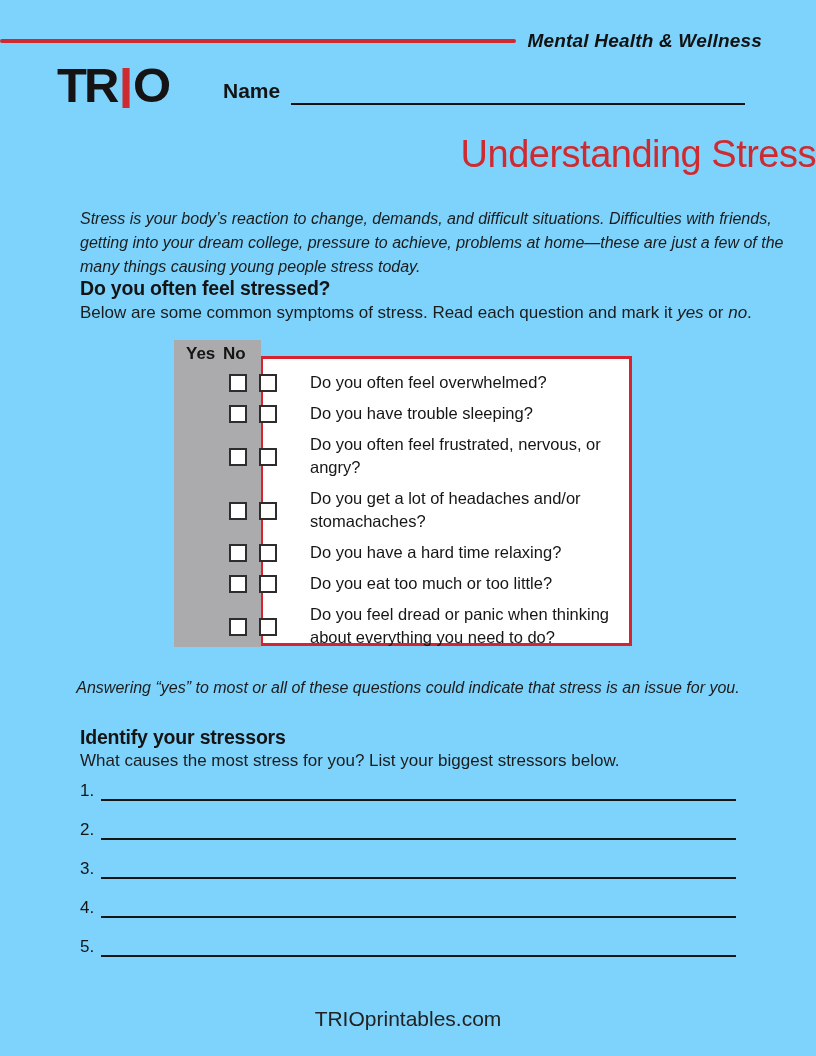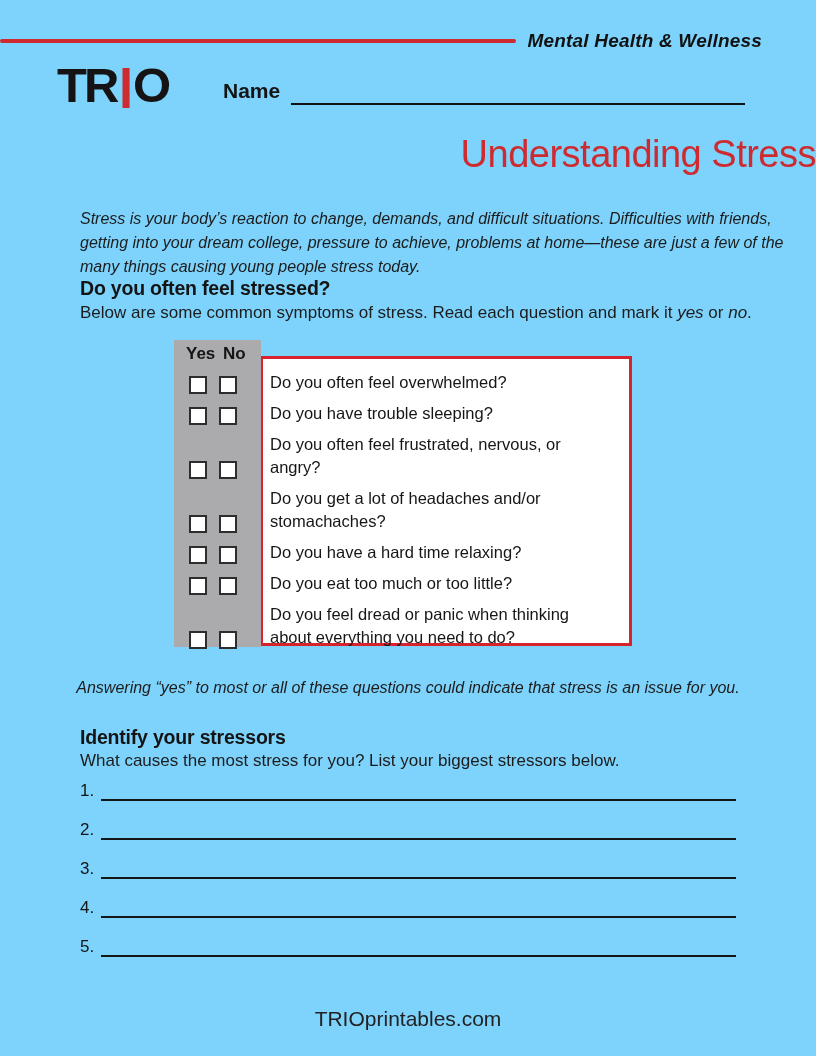--- a/index.html
+++ b/index.html
@@ -148,21 +148,21 @@
   .col-no  { position: absolute; left: 49px; }
   .q-rows {
     position: absolute;
     left: 0; top: 31px;
     width: 100%;
     z-index: 2;
     display: flex;
     flex-direction: column;
     gap: 8px;
   }
-  .q-row { display: flex; align-items: flex-end; }
+  .q-row { display: flex; align-items: center; padding-left: 40px; }
   .cb {
     width: 18px; height: 18px;
     background: #fff;
     border: 2px solid #2e2c2d;
     margin-top: 1px;
     flex: 0 0 auto;
     cursor: pointer;
   }
   .cb-yes { margin-left: 15px; }
   .cb-no  { margin-left: 12px; }

